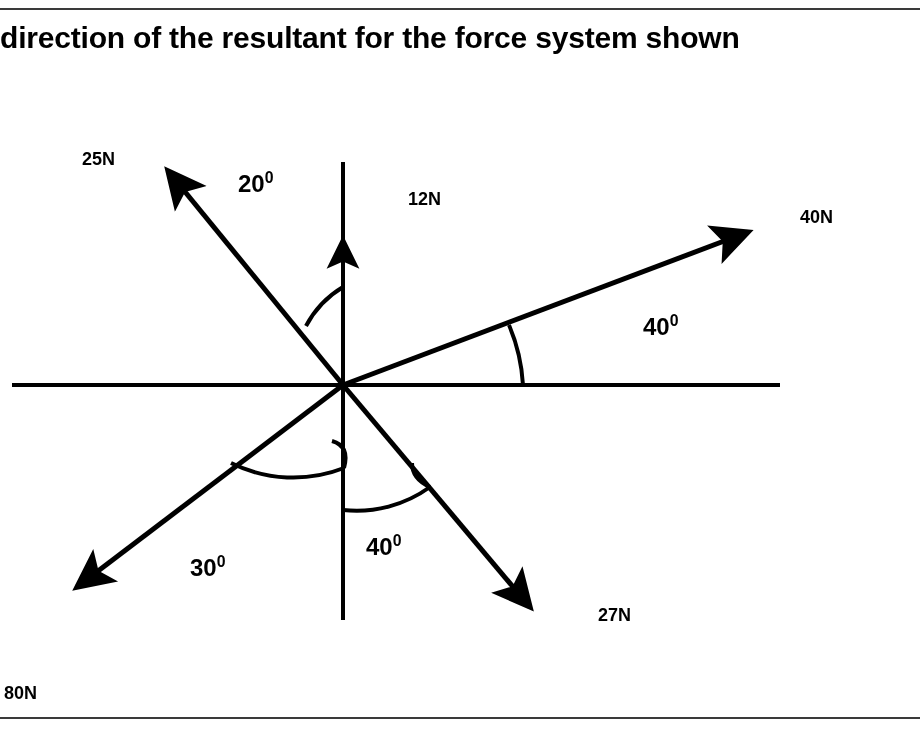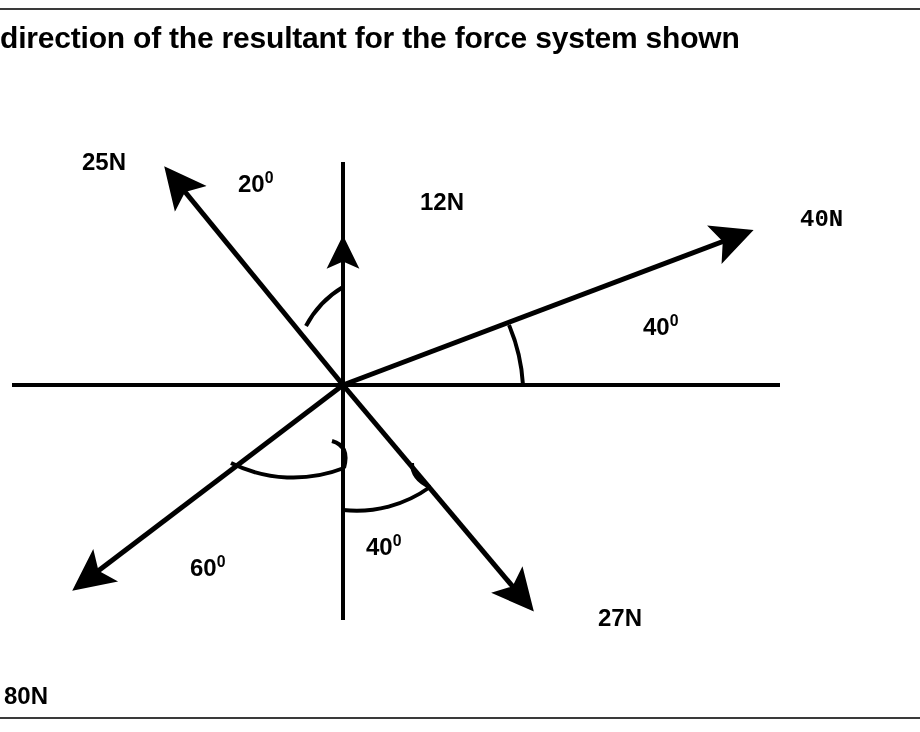--- a/index.html
+++ b/index.html
@@ -58,35 +58,35 @@
   
   .lbl {
     position: absolute;
     font-family: "Liberation Sans", sans-serif;
     font-weight: bold;
     color: #000000;
     white-space: nowrap;
     line-height: 1;
   }
   .lbl-force {
-    font-size: 24px;
+    font-size: 18px;
   }
   .lbl-angle {
     font-size: 24px;
   }
   .lbl-angle sup {
     font-size: 0.66em;
     vertical-align: super;
     line-height: 0;
     font-weight: bold;
   }
   .p-25n   { left: 82px;  top: 150px; }
   .p-20deg { left: 238px; top: 172px; }
-  .p-12n   { left: 408px; top: 190px; margin-left: 12px; }
-  .p-40n   { left: 800px; top: 208px; font-family: Liberation Mono, monospace; }
+  .p-12n   { left: 408px; top: 190px; }
+  .p-40n   { left: 800px; top: 208px; }
   .p-40deg-upper { left: 643px; top: 315px; }
   .p-60deg { left: 190px; top: 556px; }
   .p-40deg-lower { left: 366px; top: 535px; }
   .p-27n   { left: 598px; top: 606px; }
   .p-80n   { left: 4px;   top: 684px; }
 </style>
 </head>
 <body>
 
 <div id="page">
@@ -134,19 +134,19 @@
   <div class="lbl lbl-force p-40n">40N</div>
 
   <div class="lbl lbl-force p-27n">27N</div>
 
   <div class="lbl lbl-force p-80n">80N</div>
 
   <div class="lbl lbl-angle p-20deg"><span>20</span><sup>0</sup></div>
 
   <div class="lbl lbl-angle p-40deg-upper"><span>40</span><sup>0</sup></div>
 
-  <div class="lbl lbl-angle p-60deg"><span>60</span><sup>0</sup></div>
+  <div class="lbl lbl-angle p-60deg"><span>30</span><sup>0</sup></div>
 
   <div class="lbl lbl-angle p-40deg-lower"><span>40</span><sup>0</sup></div>
 
   <div class="rule-bottom"></div>
 
 </div>
 
 </body></html>

